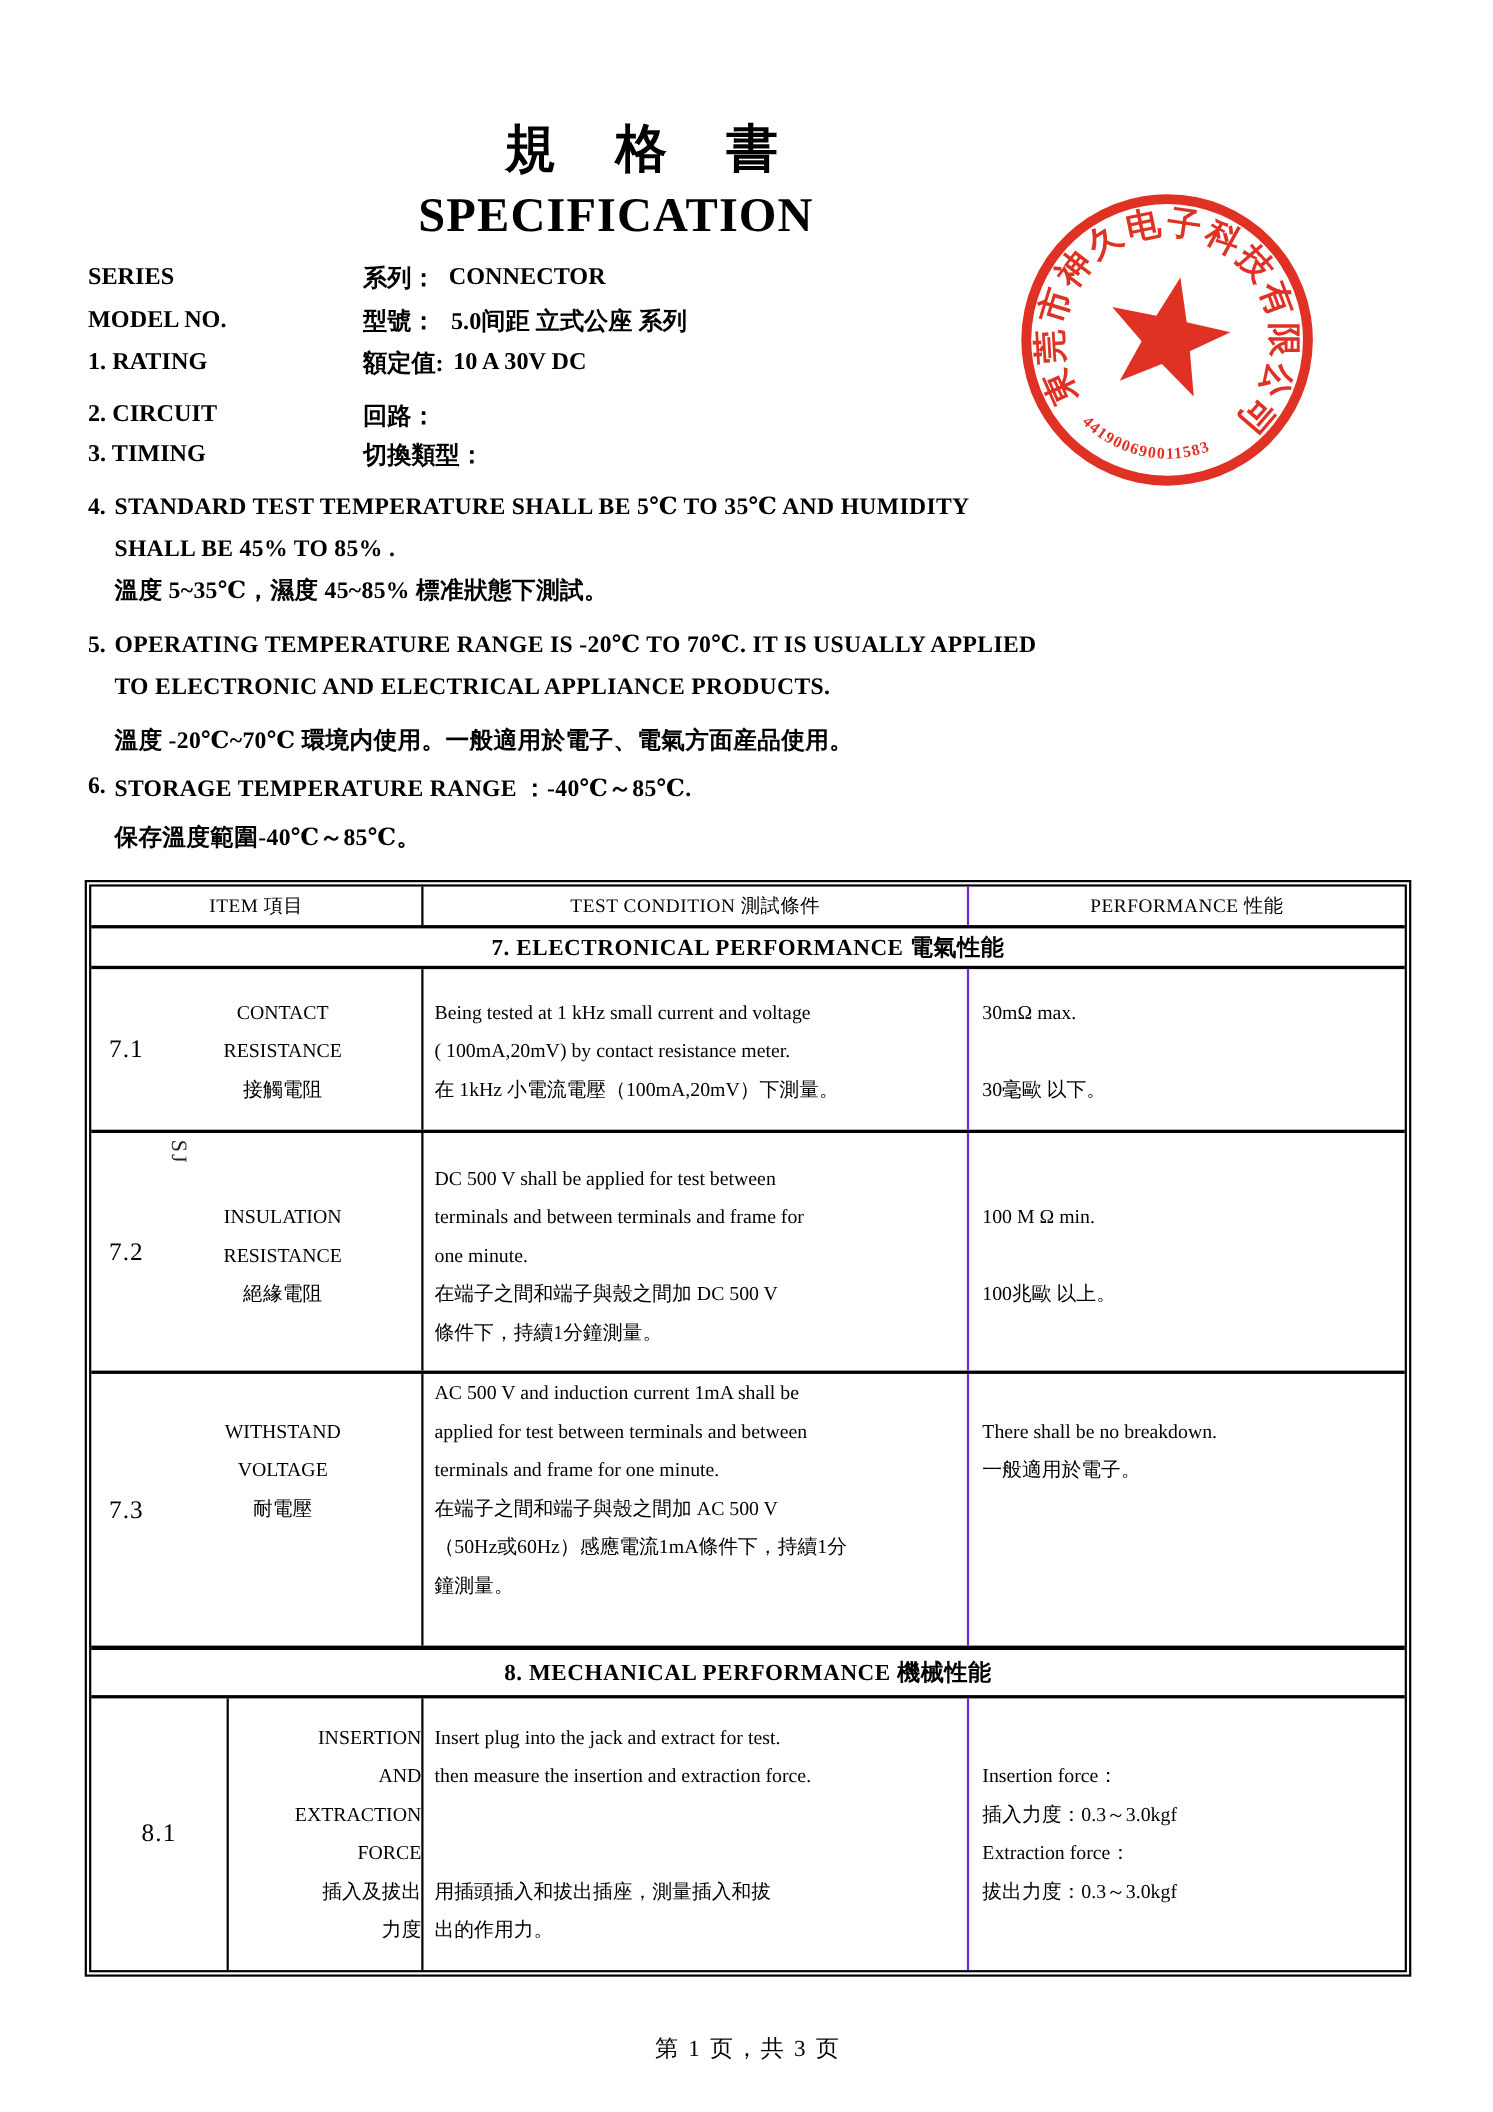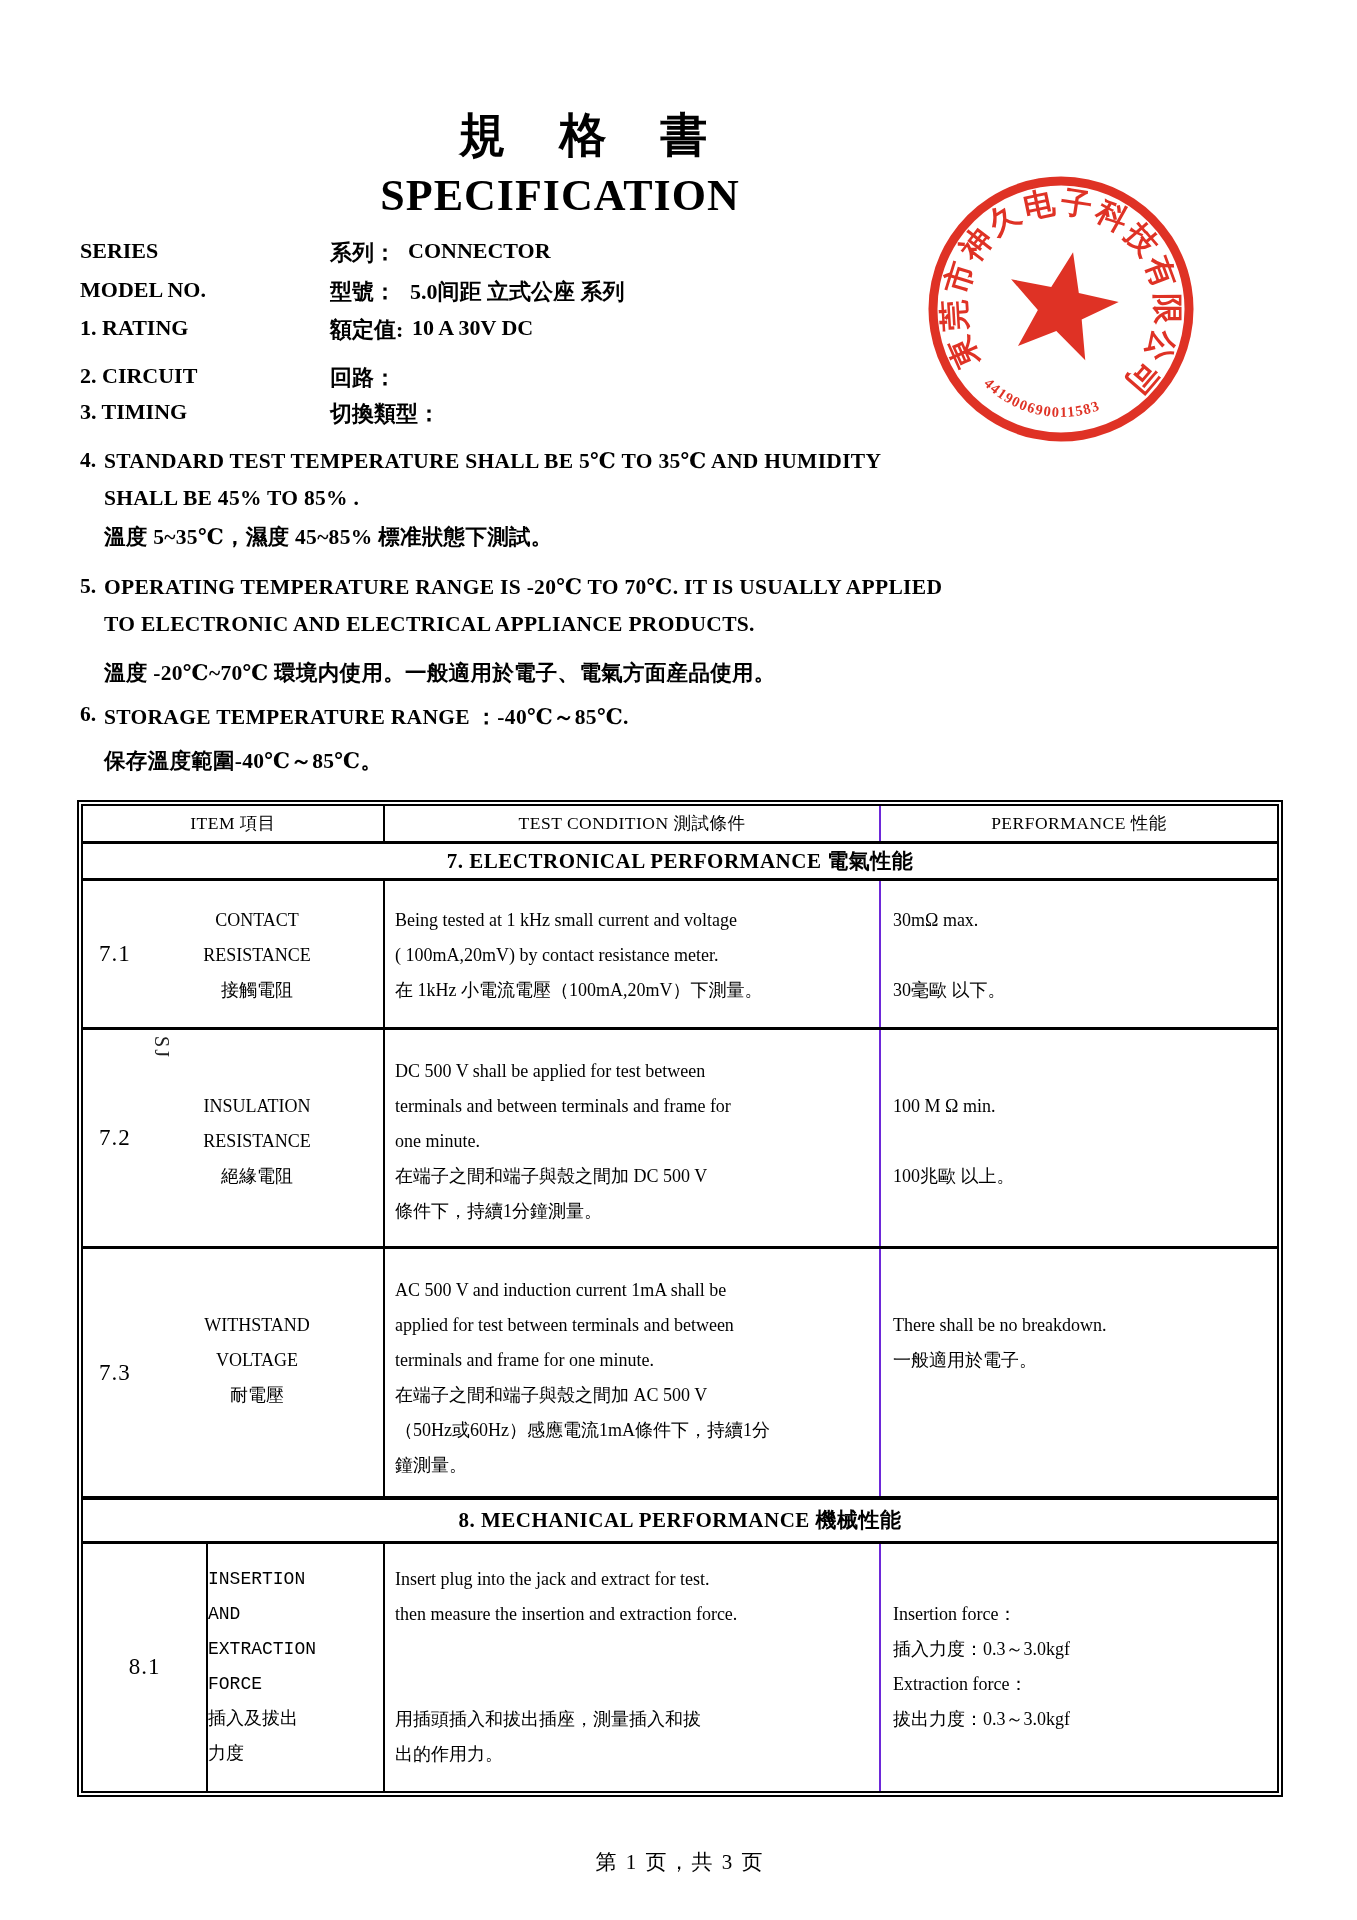--- a/index.html
+++ b/index.html
@@ -48,24 +48,24 @@
   .r73{height:252px;border-bottom:4px solid #000;}
   .r81{height:249px;}
   .ln{height:35px;line-height:35px;white-space:nowrap;font-size:18px;}
   .cond{padding:0 0 0 10px;}
   .perf{padding:0 0 0 12px;}
   .item-flex{display:flex;height:100%;}
   .item-flex .numcol{width:62px;position:relative;}
   .item-flex .lblcol{flex:1;text-align:center;padding-right:14px;}
   .num{position:absolute;left:16px;top:50%;transform:translateY(-50%);
        font-size:23px;letter-spacing:1px;}
-  .pad71{padding-top:22px;} .pad72{padding-top:24px;} .pad73{padding-top:24px;} .pad81{padding-top:18px;}
+  .pad71{padding-top:22px;} .pad72{padding-top:24px;} .pad73{} .pad81{padding-top:18px;}
   .numcell81{width:125px;box-sizing:border-box;border-right:2px solid #000;position:relative;}
   .numcell81 .num{left:50%;transform:translate(-50%,-50%);}
-  .lblcell81{flex:1;text-align:left;font-family:Liberation Mono, monospace;}
+  .lblcell81{flex:1;text-align:right;}
 
   
   .footer{position:absolute;left:77px;top:1848px;width:1206px;text-align:center;
           font-size:21px;letter-spacing:2px;}
 </style>
 </head>
 <body>
 
 <div class="page">
 

